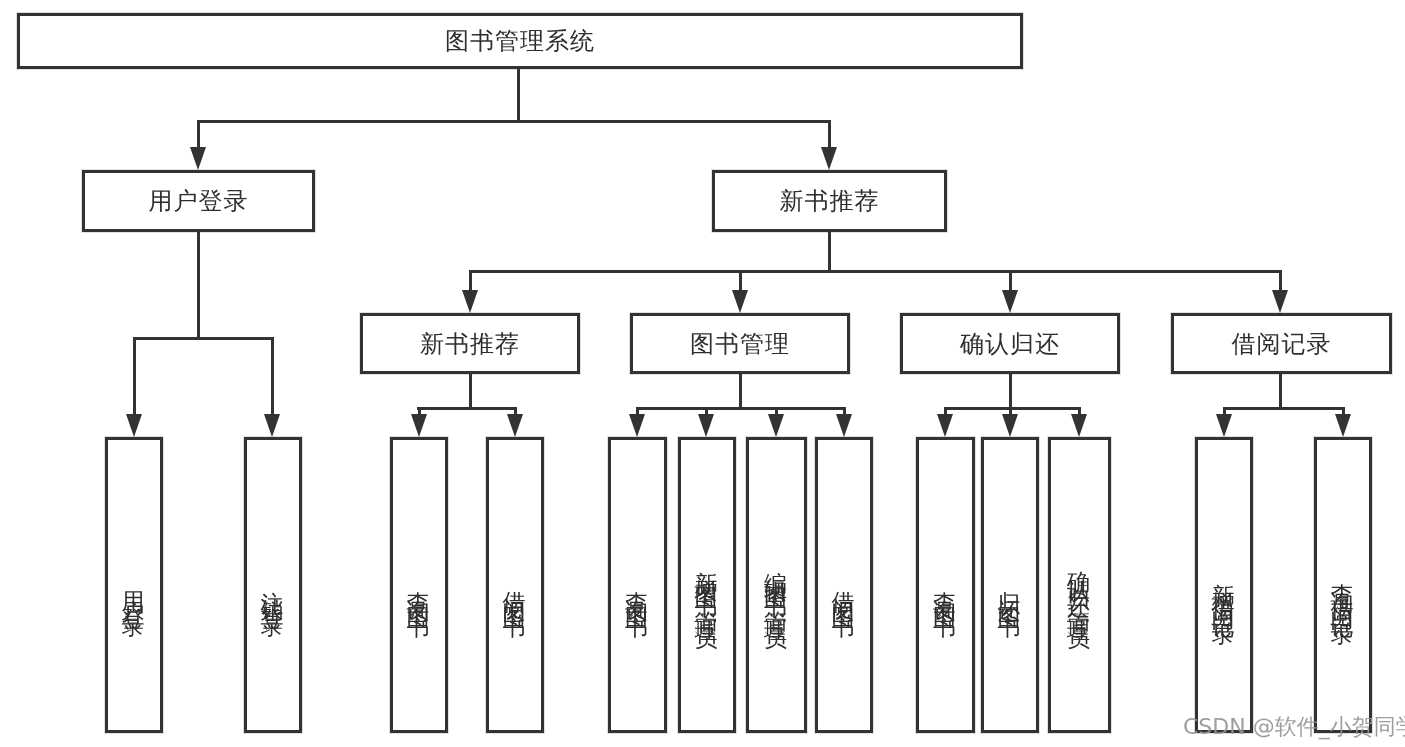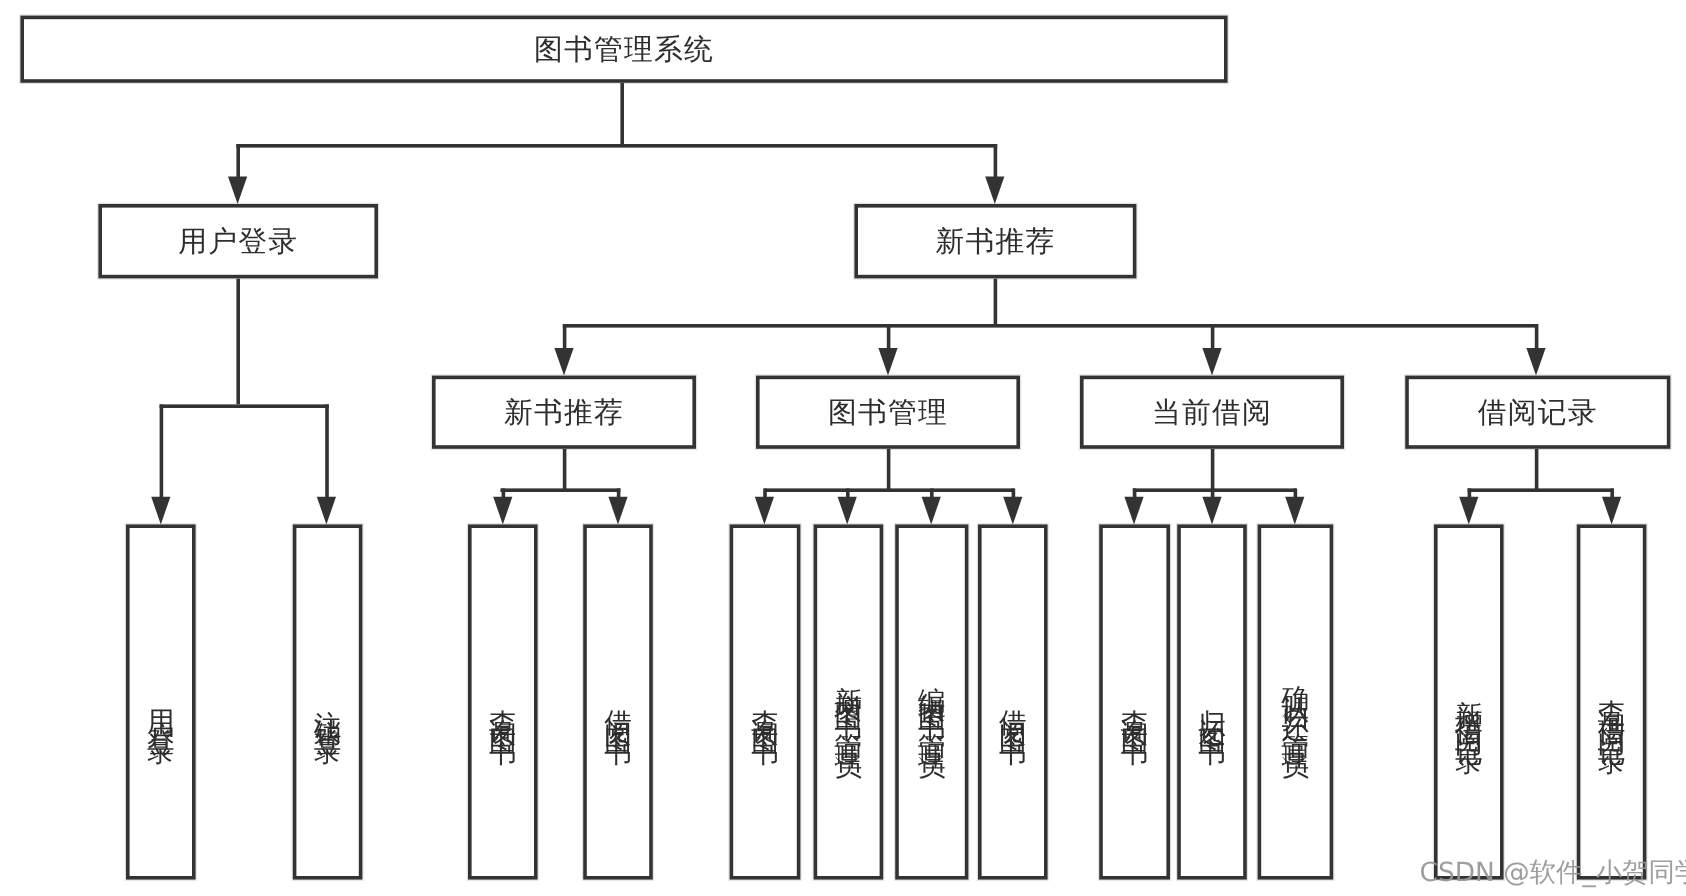--- a/index.html
+++ b/index.html
@@ -129,21 +129,21 @@
     <span class="label">新书推荐</span>
   </div>
 
   <div class="box" style="left:360px;top:313px;width:220px;height:61px">
     <span class="label">新书推荐</span>
   </div>
   <div class="box" style="left:630px;top:313px;width:220px;height:61px">
     <span class="label">图书管理</span>
   </div>
   <div class="box" style="left:900px;top:313px;width:220px;height:61px">
-    <span class="label">当前借阅</span>
+    <span class="label">确认归还</span>
   </div>
   <div class="box" style="left:1171px;top:313px;width:221px;height:61px">
     <span class="label">借阅记录</span>
   </div>
 
   <div class="box leaf" style="left:105px;top:437px;width:58px;height:296px">
     <span class="vtext">用户登录</span>
   </div>
   <div class="box leaf" style="left:244px;top:437px;width:58px;height:296px">
     <span class="vtext">注销登录</span>

